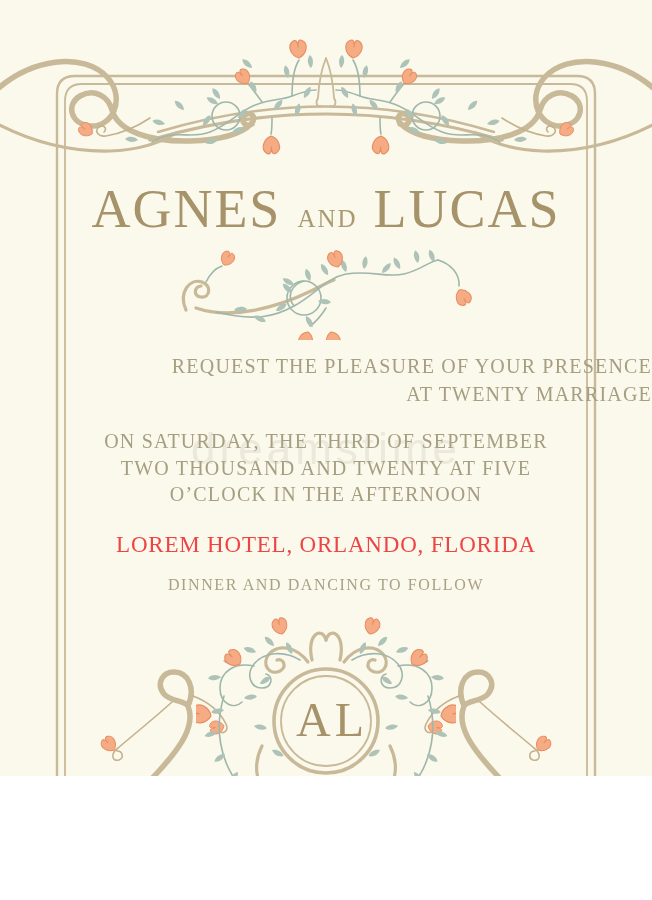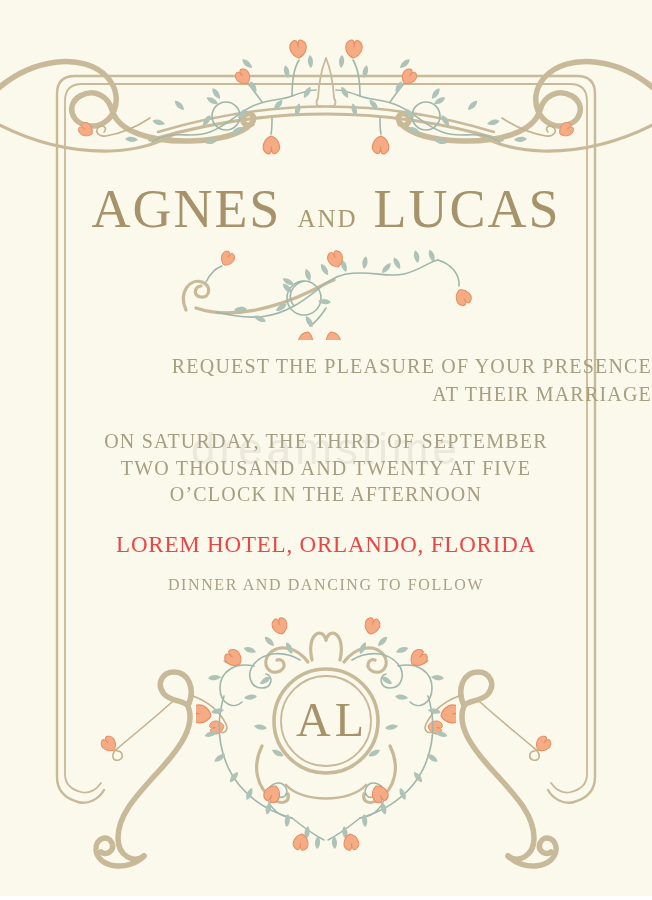--- a/index.html
+++ b/index.html
@@ -1,18 +1,18 @@
 <!DOCTYPE html>
 <html><head>
 <meta charset="utf-8">
 <style>
   html,body{margin:0;padding:0;background:#ffffff;}
   .card{
     position:relative;
-    width:652px;height:896px;
+    width:652px;height:776px;
     background:#fbf8ec;
     overflow:hidden;
     font-family:"Liberation Serif","DejaVu Serif",serif;
   }
   svg{position:absolute;left:0;top:0;}
   .deco{pointer-events:none;}
   .ribbon{fill:none;stroke:#c8b998;stroke-linecap:round;}
   .ribbon-thick{stroke-width:5.5;}
   .ribbon-med{stroke-width:3.2;}
   .ribbon-thin{stroke-width:1.8;}
@@ -144,21 +144,21 @@
     <use href="#leaf" class="leaf" transform="translate(258 14) rotate(-20)"></use>
     <use href="#flower" class="flower" transform="translate(48 17) rotate(28) scale(0.8)"></use>
     <use href="#flower" class="flower" transform="translate(162 19) rotate(-18) scale(0.9)"></use>
     <use href="#flower" class="flower" transform="translate(132 84) rotate(195) scale(0.85)"></use>
     <use href="#flower" class="flower" transform="translate(155 84) rotate(165) scale(0.85)"></use>
     <use href="#flower" class="flower" transform="translate(283 42) rotate(150) scale(0.9)"></use>
   </svg>
 
   <div class="textline request-block">
     <div>REQUEST THE PLEASURE OF YOUR PRESENCE</div>
-    <div>AT THEIR MARRIAGE</div>
+    <div>AT TWENTY MARRIAGE</div>
   </div>
 
   <div class="textline datetime-block">
     <div>ON SATURDAY, THE THIRD OF SEPTEMBER</div>
     <div>TWO THOUSAND AND TWENTY AT FIVE</div>
     <div>O’CLOCK IN THE AFTERNOON</div>
   </div>
 
   <div class="textline venue-line">LOREM HOTEL, ORLANDO, FLORIDA</div>
   <div class="textline note-line">DINNER AND DANCING TO FOLLOW</div>

